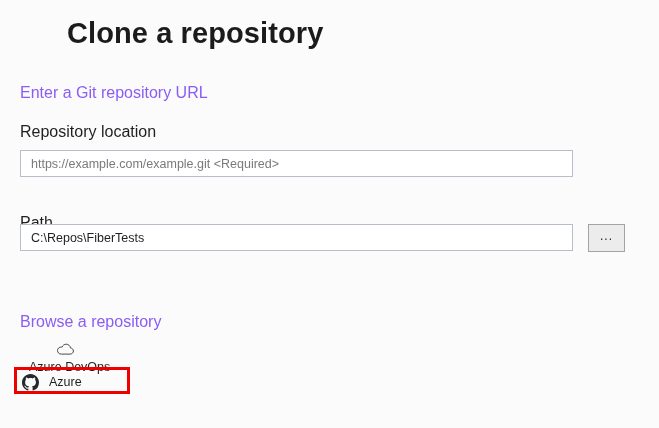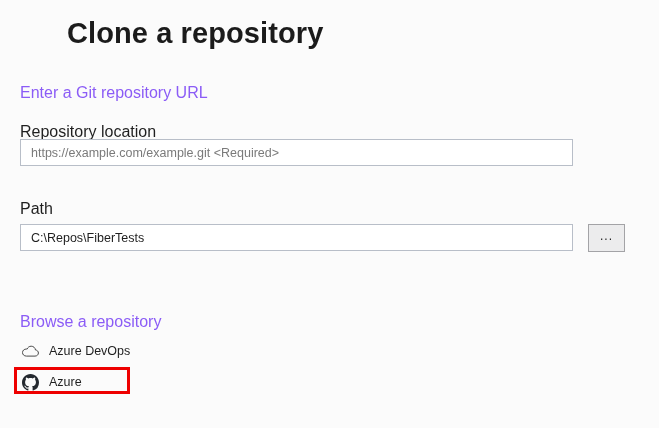--- a/index.html
+++ b/index.html
@@ -55,21 +55,21 @@
   .field-label {
     position: absolute;
     left: 20px;
     font-size: 16px;
     font-weight: 400;
     color: #1f1f1f;
     line-height: 16px;
     white-space: nowrap;
   }
   .field-label.repo-loc { top: 124px; }
-  .field-label.path { top: 201px; }
+  .field-label.path { top: 215px; }
 
   
   .text-input {
     position: absolute;
     left: 20px;
     width: 553px;
     height: 27px;
     box-sizing: border-box;
     border: 1px solid #b8bec8;
     background: #ffffff;
@@ -78,21 +78,21 @@
     color: #1f1f1f;
     padding: 0 0 0 10px;
     line-height: 25px;
     outline: none;
     border-radius: 0;
   }
   .text-input::placeholder {
     color: #7a7a7a;
     opacity: 1;
   }
-  .text-input.repo-loc-input { top: 139px; }
+  .text-input.repo-loc-input { top: 150px; }
   .text-input.path-input { top: 224px; }
 
   
   .browse-button {
     position: absolute;
     left: 588px;
     top: 224px;
     width: 37px;
     height: 28px;
     box-sizing: border-box;
@@ -113,21 +113,21 @@
 
   
   .provider-row {
     position: absolute;
     left: 20px;
     height: 24px;
     display: flex;
     align-items: center;
     cursor: pointer;
   }
-  .provider-row.azure { top: 339px; }
+  .provider-row.azure { top: 339px; flex-direction: column; }
   .provider-row.github { top: 370px; }
 
   .provider-icon {
     width: 20px;
     height: 20px;
     display: flex;
     align-items: center;
     justify-content: center;
     flex: 0 0 20px;
   }

